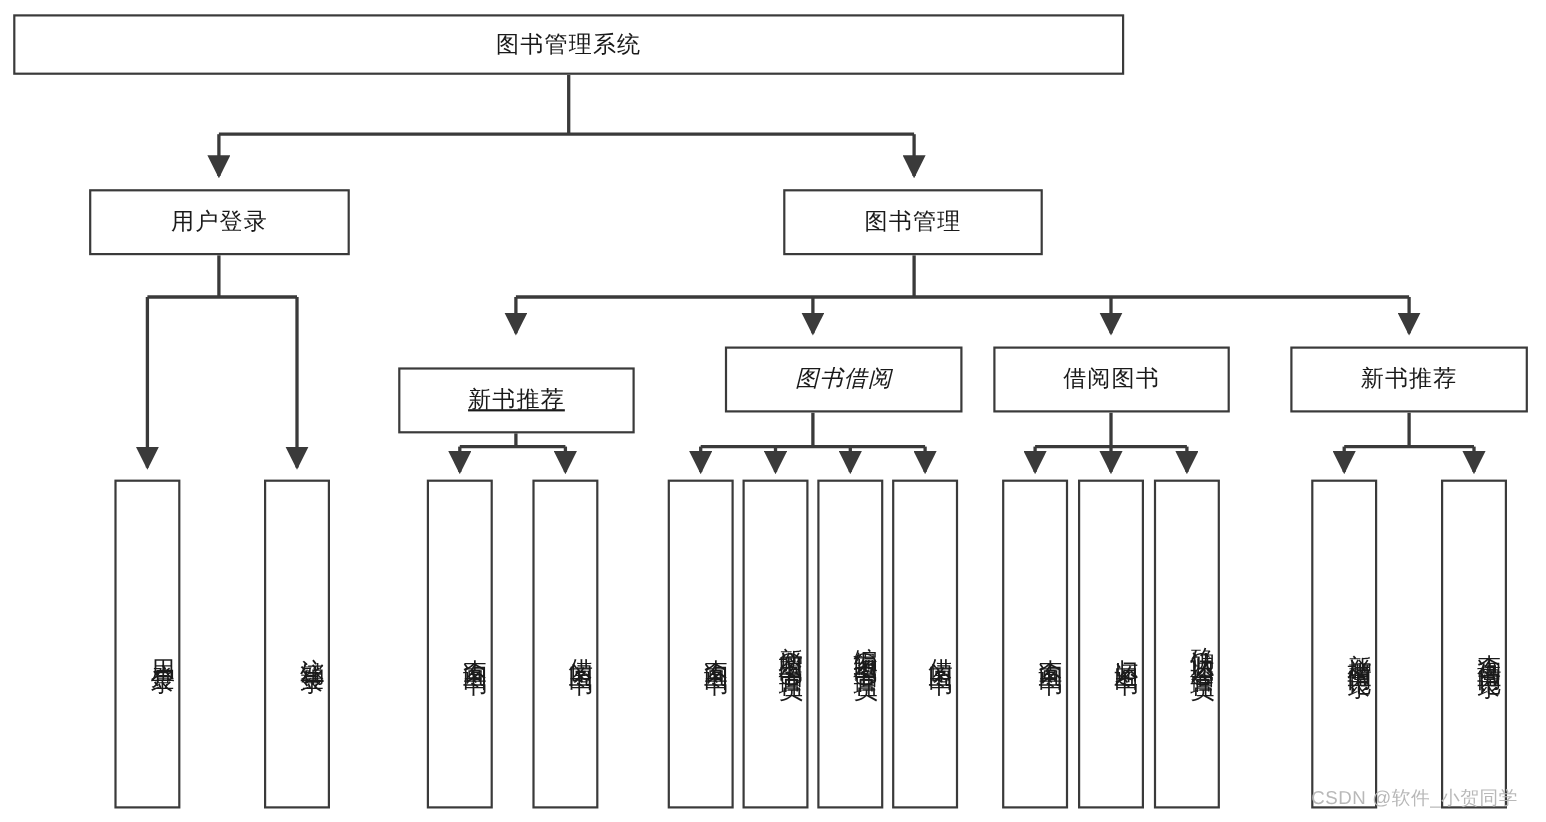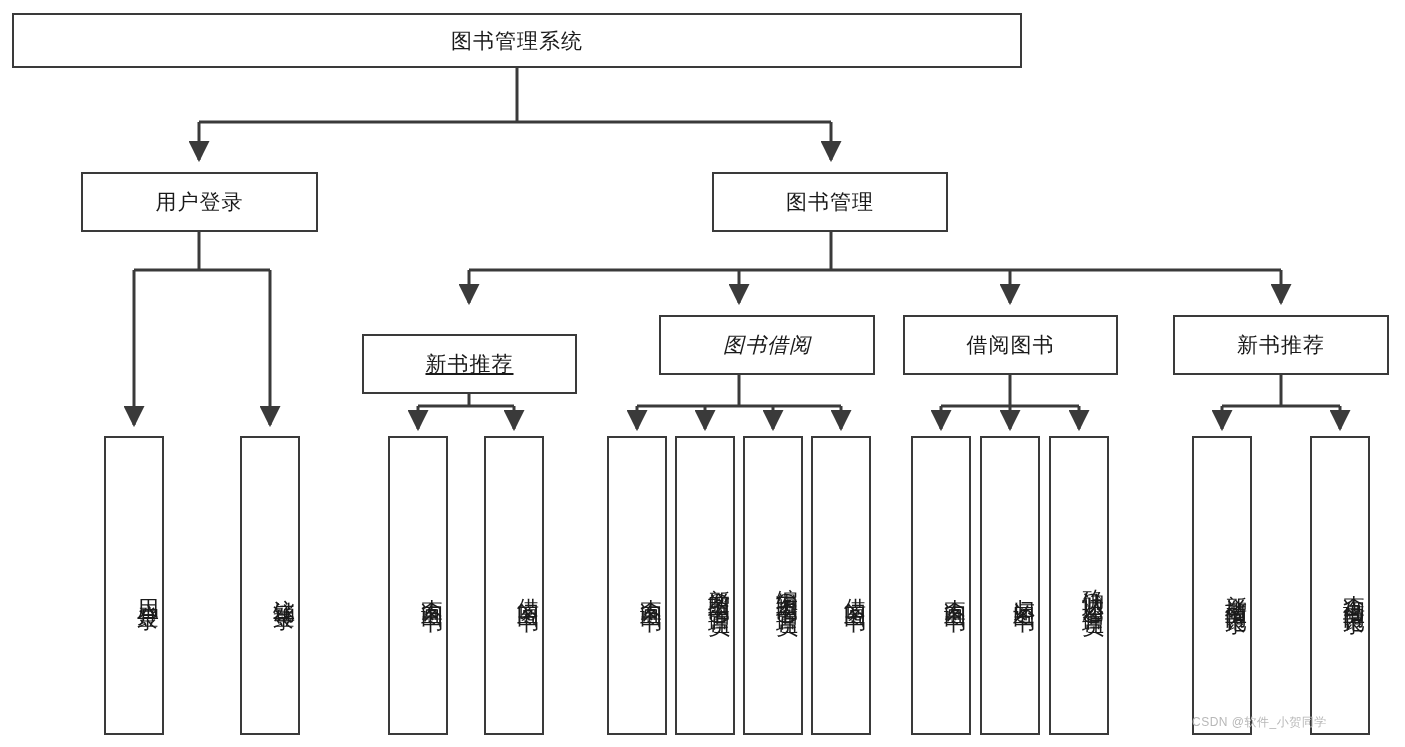--- a/index.html
+++ b/index.html
@@ -41,21 +41,21 @@
     padding-top: 6px;
     align-items: flex-start;
     justify-content: center;
   }
   .node.vert .vtext {
     display: block;
     white-space: nowrap;
   }
   .watermark {
     position: absolute;
-    font-size: 12px;
+    font-size: 17px;
     color: #b8b8b8;
     white-space: nowrap;
     letter-spacing: 0.5px;
     text-align: center;
   }
   svg.edges {
     position: absolute;
     left: 0;
     top: 0;
     width: 1405px;

